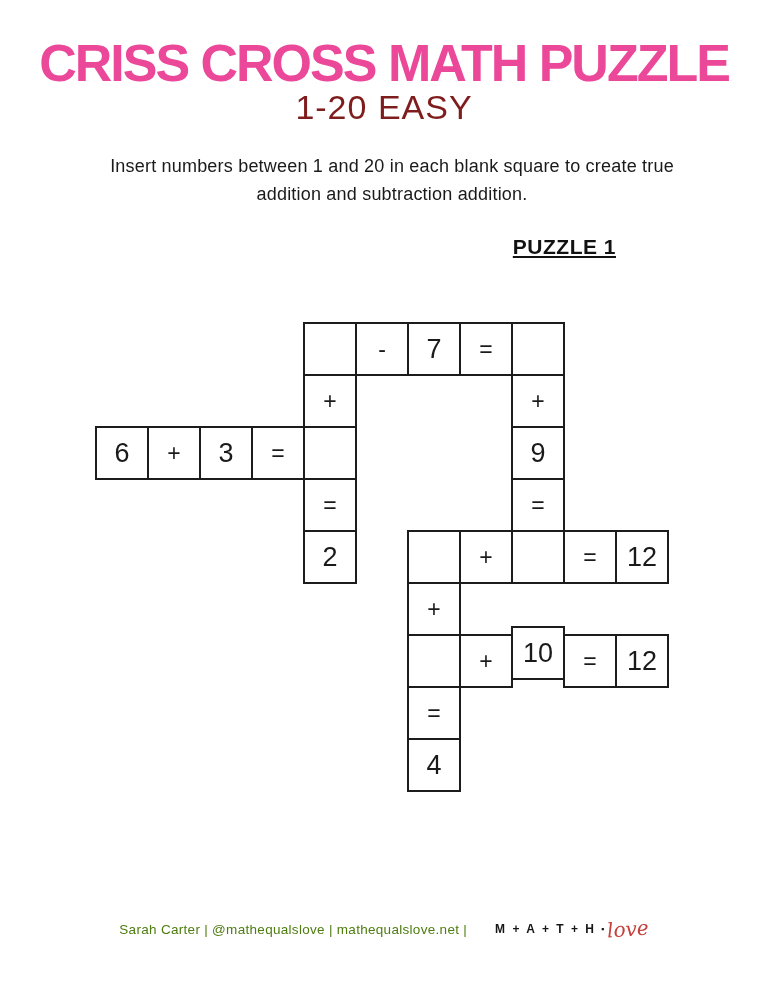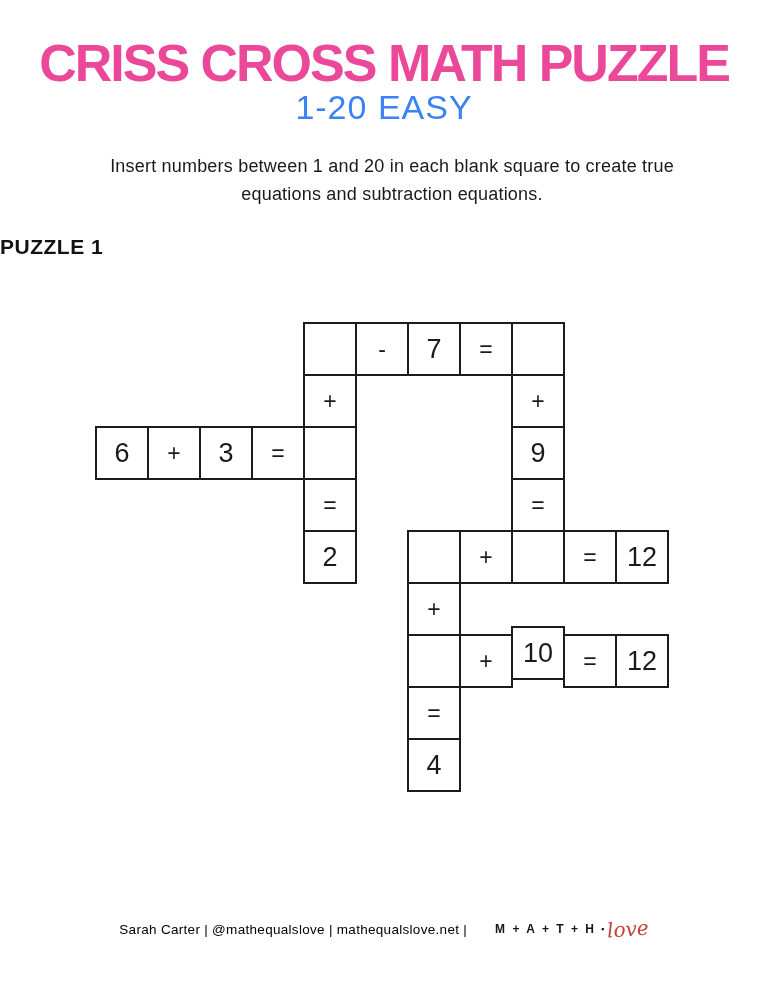--- a/index.html
+++ b/index.html
@@ -33,46 +33,47 @@
     position: absolute;
     top: 89px;
     left: 0;
     width: 768px;
     margin: 0;
     text-align: center;
     font-size: 34px;
     line-height: 36px;
     font-weight: normal;
     letter-spacing: 1px;
-    color: #3b82f6;
+    color: #7f1d1d;
   }
   .instructions {
     position: absolute;
     top: 144px;
     left: 0;
     width: 768px;
     margin: 8px;
     text-align: center;
     font-size: 18px;
     line-height: 28px;
     letter-spacing: 0.2px;
     color: #1a1a1a;
   }
   .puzzle-heading {
     position: absolute;
     top: 235px;
     left: 0;
     width: 616px;
     margin: 0;
-    text-align: left;
+    text-align: right;
     font-size: 21px;
     line-height: 24px;
     font-weight: bold;
     letter-spacing: 0.5px;
     color: #121212;
+    text-decoration: underline;
   }
   .grid {
     position: absolute;
     left: 95px;
     top: 322px;
     width: 575px;
     height: 471px;
   }
   .cell {
     position: absolute;
@@ -96,21 +97,21 @@
     left: 0;
     width: 768px;
     height: 30px;
     display: flex;
     align-items: center;
     justify-content: center;
   }
   .byline {
     font-size: 13.5px;
     letter-spacing: 0.3px;
-    color: #000000;
+    color: #4d7c0f;
   }
   .logo {
     display: inline-flex;
     align-items: center;
     margin-left: 28px;
   }
   .logo-math {
     font-size: 12px;
     font-weight: bold;
     letter-spacing: 2px;
@@ -136,21 +137,21 @@
 <body>
 
 <div class="page">
 
   <h1 class="title">CRISS CROSS MATH PUZZLE</h1>
 
   <h2 class="subtitle">1-20 EASY</h2>
 
   <p class="instructions">
     <span>Insert numbers between 1 and 20 in each blank square to create true</span><br>
-    <span>equations and subtraction equations.</span>
+    <span>addition and subtraction addition.</span>
   </p>
 
   <h3 class="puzzle-heading">PUZZLE 1</h3>
 
   <div class="grid" id="grid">
       <div class="cell" style="left: 208px; top: 0px;"></div>
       <div class="cell op" style="left: 260px; top: 0px;">-</div>
       <div class="cell" style="left: 312px; top: 0px;">7</div>
       <div class="cell op" style="left: 364px; top: 0px;">=</div>
       <div class="cell" style="left: 416px; top: 0px;"></div>

